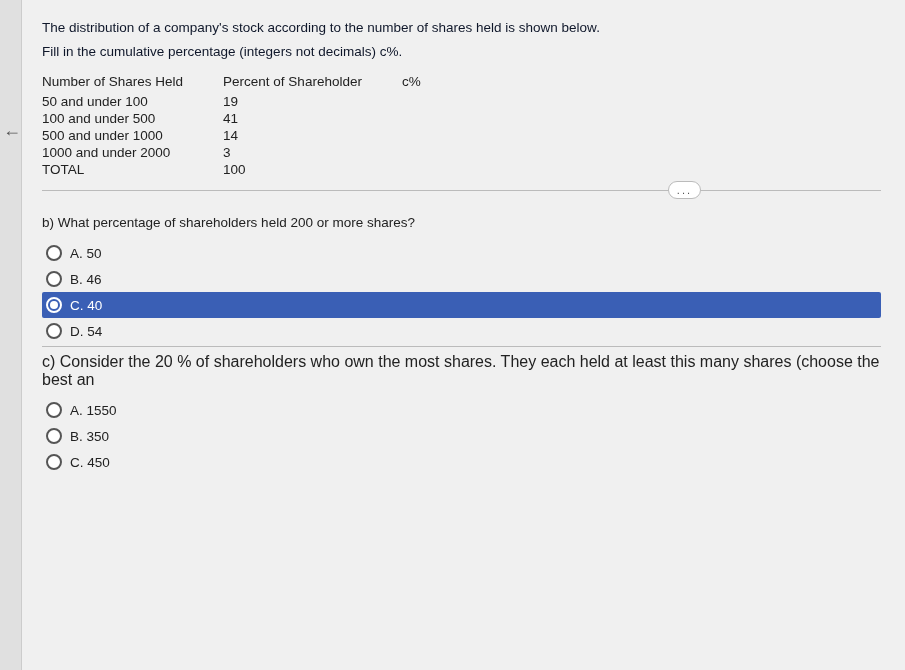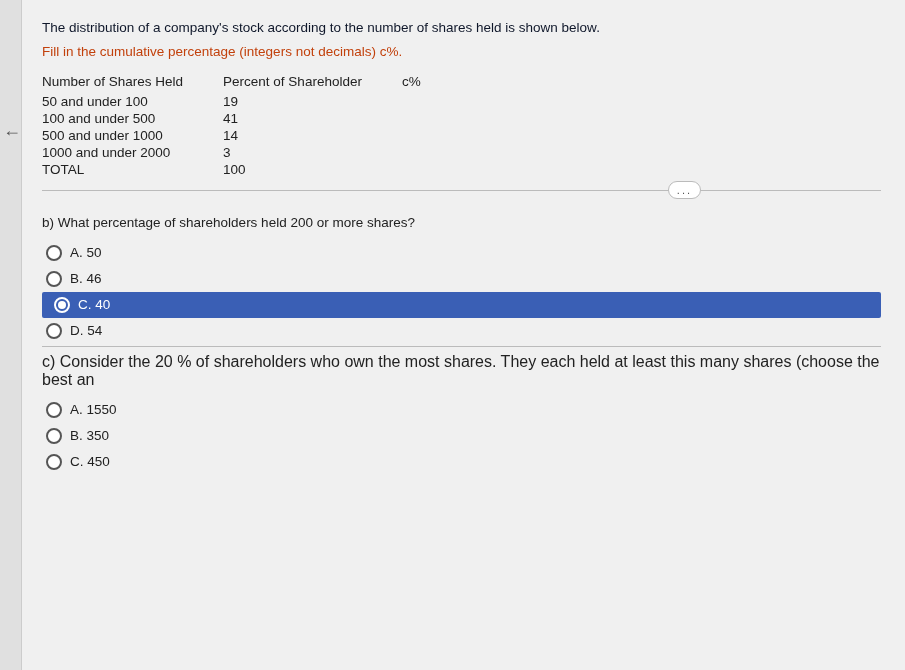--- a/index.html
+++ b/index.html
@@ -49,21 +49,21 @@
 
     .intro-text {
       font-size: 13.5px;
       color: #0f172a;
       margin-bottom: 6px;
       line-height: 1.5;
     }
 
     .fill-instruction {
       font-size: 13.5px;
-      color: #c2410c;
+      color: #0f172a;
       margin-bottom: 14px;
     }
 
     .data-table {
       border-collapse: collapse;
       margin-bottom: 12px;
     }
 
     .data-table th {
       text-align: left;
@@ -108,30 +108,31 @@
       margin-top: 6px;
     }
 
     .options-list {
       list-style: none;
       margin-bottom: 0;
     }
 
     .option-item {
       display: flex;
+      align-items: center;
       padding: 5px 0 5px 4px;
       font-size: 13.5px;
       cursor: pointer;
     }
 
     .option-item.selected-blue {
       background: #3a5fb5;
       color: #fff;
       border-radius: 2px;
-      padding-left: 12px;
+      padding-left: 4px;
     }
 
     .option-item .radio-outer {
       width: 16px;
       height: 16px;
       border-radius: 50%;
       border: 2px solid #555;
       display: inline-flex;
       align-items: center;
       justify-content: center;

